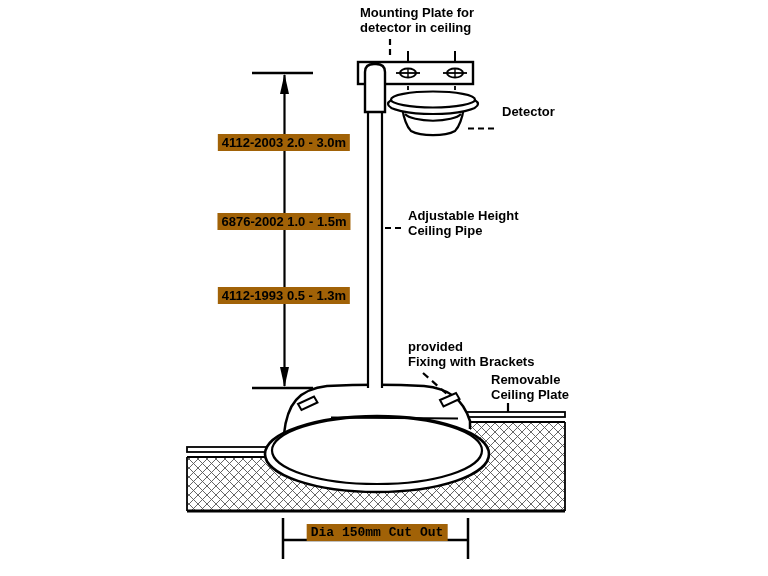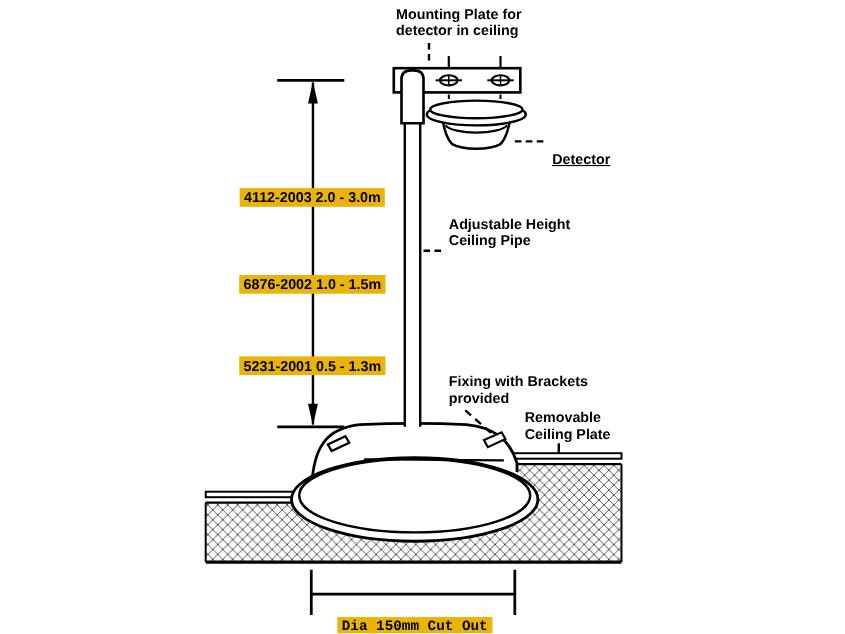--- a/index.html
+++ b/index.html
@@ -8,23 +8,23 @@
     font-family:"Liberation Sans","DejaVu Sans",sans-serif;
     overflow:hidden;
   }
   #lineart{position:absolute;left:0;top:0;z-index:1;}
   .lbl{
     position:absolute;z-index:2;color:#000;
     font-size:13px;font-weight:700;line-height:15px;white-space:nowrap;
   }
   .lbl .ln{display:block;}
   .dimblock{
-    position:absolute;z-index:3;color:#000;background:#eab308;
+    position:absolute;z-index:3;color:#000;background:#a16207;
     font-size:13px;font-weight:700;line-height:15px;text-align:center;
-    transform:translateX(-50%);padding:1px 4px;white-space:nowrap;margin-top:37px;
+    transform:translateX(-50%);padding:1px 4px;white-space:nowrap;
   }
 </style>
 </head>
 <body>
 
 <div id="stage">
 
   <svg id="lineart" width="768" height="576" viewBox="0 0 768 576">
     <defs>
       <pattern id="hatch" width="9" height="9" patternUnits="userSpaceOnUse">
@@ -114,49 +114,49 @@
       <path d="M468,518 V559" stroke="#000" stroke-width="2.5" fill="none"></path>
       <path d="M283,540 H468" stroke="#000" stroke-width="2.5" fill="none"></path>
     </g>
   </svg>
 
   <div class="lbl" style="left:360px;top:5px;">
     <span class="ln">Mounting Plate for</span>
     <span class="ln">detector in ceiling</span>
   </div>
 
-  <div class="lbl" style="left:502px;top:137px;text-decoration:underline;">
+  <div class="lbl" style="left:502px;top:104px;">
     <span class="ln">Detector</span>
   </div>
 
-  <div class="lbl" style="left:408px;top:196px;">
+  <div class="lbl" style="left:408px;top:208px;">
     <span class="ln">Adjustable Height</span>
     <span class="ln">Ceiling Pipe</span>
   </div>
 
   <div class="lbl" style="left:408px;top:339px;">
+    <span class="ln">provided</span>
     <span class="ln">Fixing with Brackets</span>
-    <span class="ln">provided</span>
   </div>
 
-  <div class="lbl" style="left:477px;top:372px;">
+  <div class="lbl" style="left:491px;top:372px;">
     <span class="ln">Removable</span>
     <span class="ln">Ceiling Plate</span>
   </div>
 
   <div class="dimblock" style="left:284px;top:134px;">
     <span class="ln">4112-2003</span>
     <span class="ln">2.0 - 3.0m</span>
   </div>
   <div class="dimblock" style="left:284px;top:213px;">
     <span class="ln">6876-2002</span>
     <span class="ln">1.0 - 1.5m</span>
   </div>
   <div class="dimblock" style="left:284px;top:287px;">
-    <span class="ln">5231-2001</span>
+    <span class="ln">4112-1993</span>
     <span class="ln">0.5 - 1.3m</span>
   </div>
 
   <div class="dimblock" style="left:377px;top:524px;font-family:Liberation Mono, monospace;">
     <span class="ln">Dia 150mm</span>
     <span class="ln">Cut Out</span>
   </div>
 
 </div>
 

